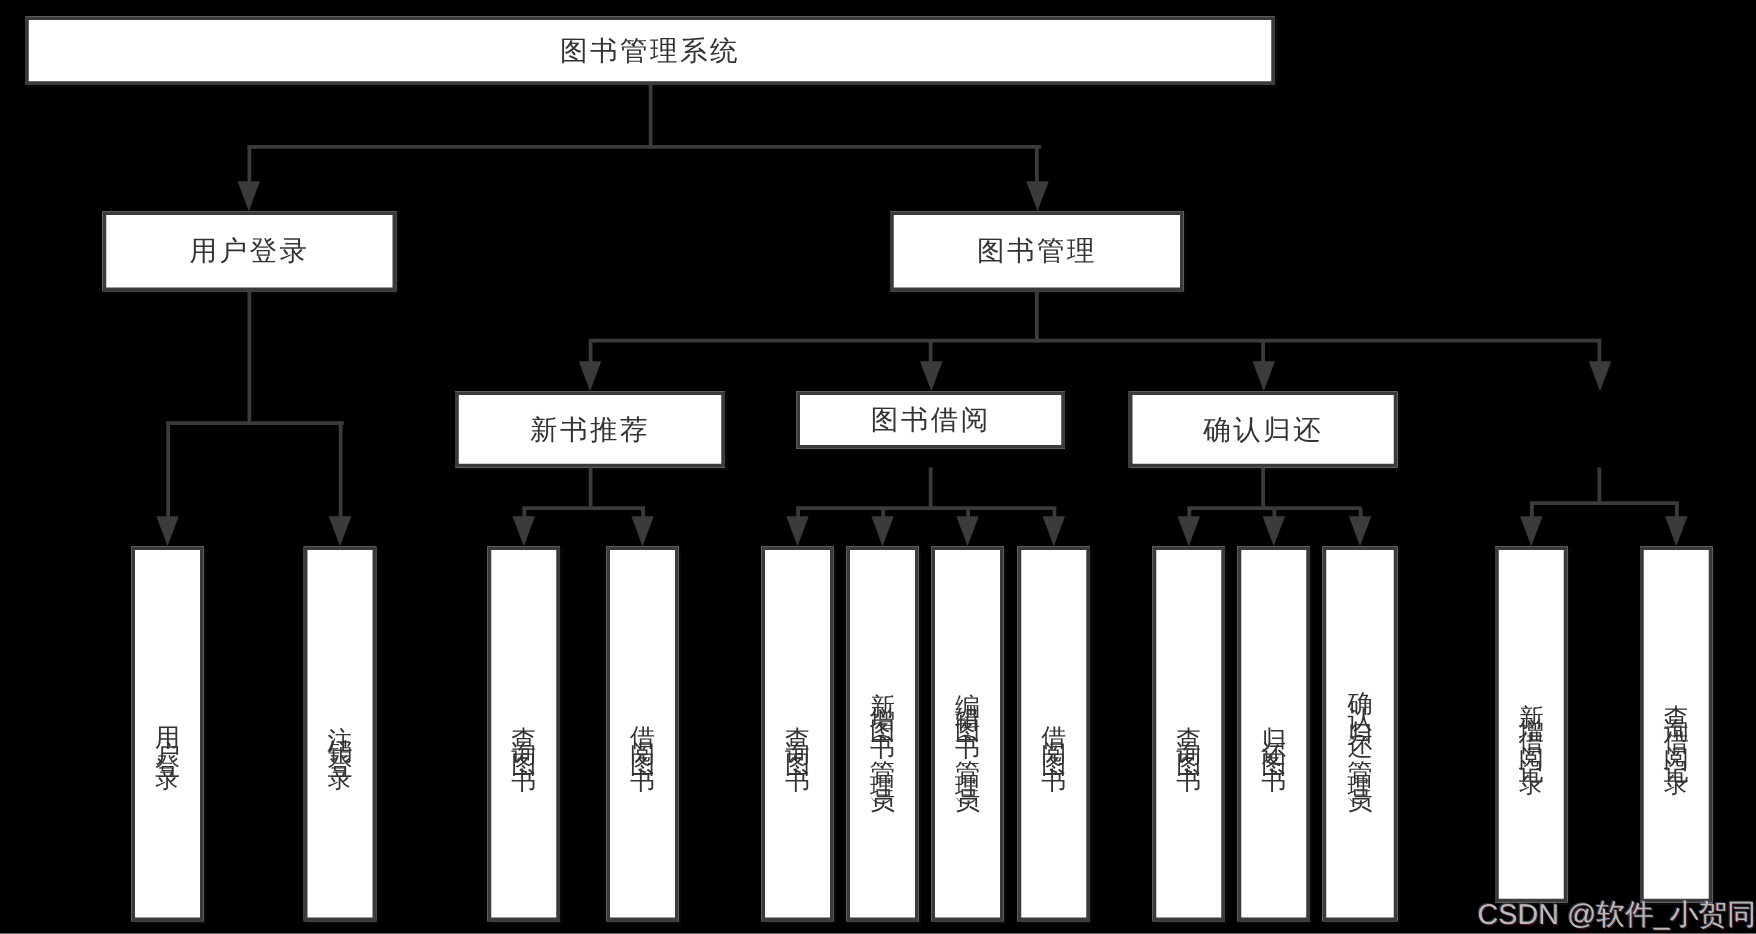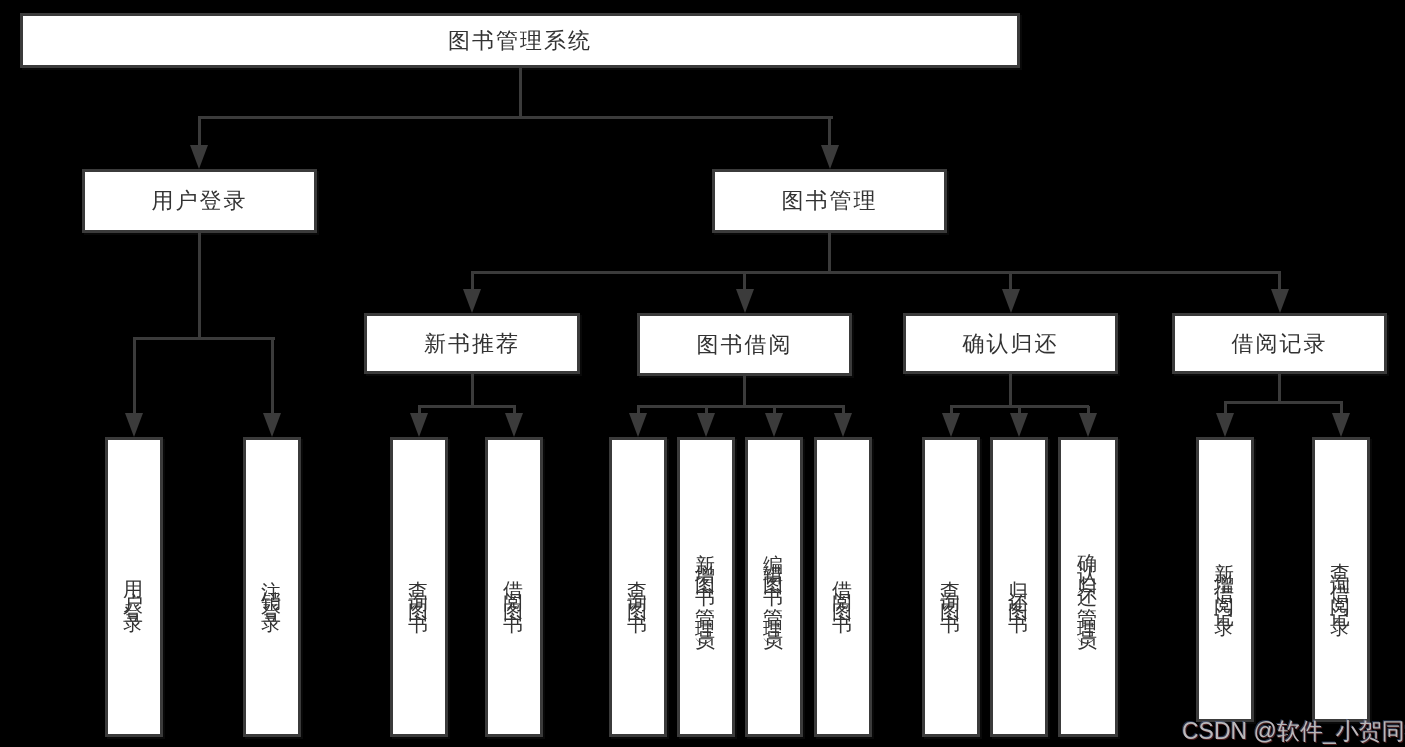--- a/index.html
+++ b/index.html
@@ -35,23 +35,22 @@
 <body>
 
 <div class="canvas">
 
   <div class="hnode" style="left:20px;top:13px;width:1000px;height:55px;">图书管理系统</div>
 
   <div class="hnode" style="left:82px;top:169px;width:235px;height:64px;">用户登录</div>
   <div class="hnode" style="left:364px;top:313px;width:216px;height:61px;">新书推荐</div>
 
   <div class="hnode" style="left:712px;top:169px;width:235px;height:64px;">图书管理</div>
-  <div class="hnode" style="left:637px;top:313px;width:215px;height:63px;">图书借阅</div>
+  <div class="hnode" style="left:637px;top:313px;width:215px;height:46px;">图书借阅</div>
   <div class="hnode" style="left:903px;top:313px;width:215px;height:61px;">确认归还</div>
-  <div class="hnode" style="left:1172px;top:313px;width:215px;height:61px;">借阅记录</div>
 
   <div class="vnode" style="left:105px;top:437px;width:58px;height:300px;">用户登录</div>
   <div class="vnode" style="left:243px;top:437px;width:58px;height:300px;">注销登录</div>
 
   <div class="vnode" style="left:390px;top:437px;width:58px;height:300px;">查询图书</div>
   <div class="vnode" style="left:485px;top:437px;width:58px;height:300px;">借阅图书</div>
 
   <div class="vnode" style="left:609px;top:437px;width:58px;height:300px;">查询图书</div>
   <div class="vnode" style="left:677px;top:437px;width:58px;height:300px;">新增图书（管理员）</div>
   <div class="vnode" style="left:745px;top:437px;width:58px;height:300px;">编辑图书（管理员）</div>

